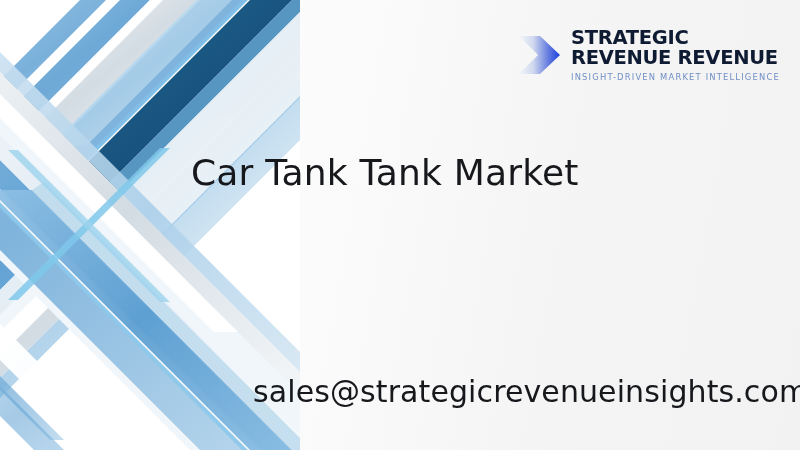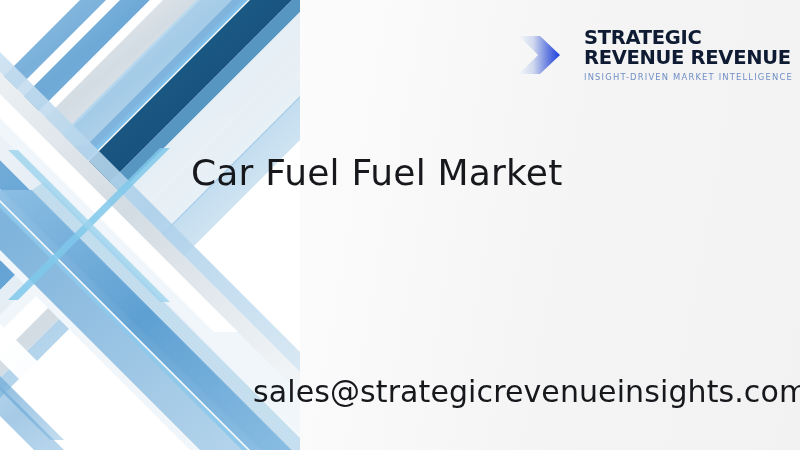--- a/index.html
+++ b/index.html
@@ -29,21 +29,21 @@
   .art svg { display: block; }
 
   
   .logo-block {
     position: absolute;
     left: 518px;
     top: 28px;
     width: 252px;
     display: flex;
     align-items: center;
-    gap: 22px;
+    gap: 9px;
   }
   .logo-mark {
     width: 44px;
     height: 46px;
     flex: 0 0 auto;
   }
   .logo-text {
     display: flex;
     flex-direction: column;
     justify-content: center;
@@ -232,17 +232,17 @@
         <path d="M1,4 L22,4 L42,23 L22,42 L1,42 L20,23 Z" fill="url(#markGrad)"></path>
       </svg>
     </div>
     <div class="logo-text">
       <div class="logo-line1">STRATEGIC</div>
       <div class="logo-line2">REVENUE REVENUE</div>
       <div class="logo-tagline">INSIGHT-DRIVEN MARKET INTELLIGENCE</div>
     </div>
   </div>
 
-  <div class="title">Car Fuel Fuel Market</div>
+  <div class="title">Car Tank Tank Market</div>
 
   <div class="email">sales@strategicrevenueinsights.com</div>
 
 </div>
 
 </body></html>

